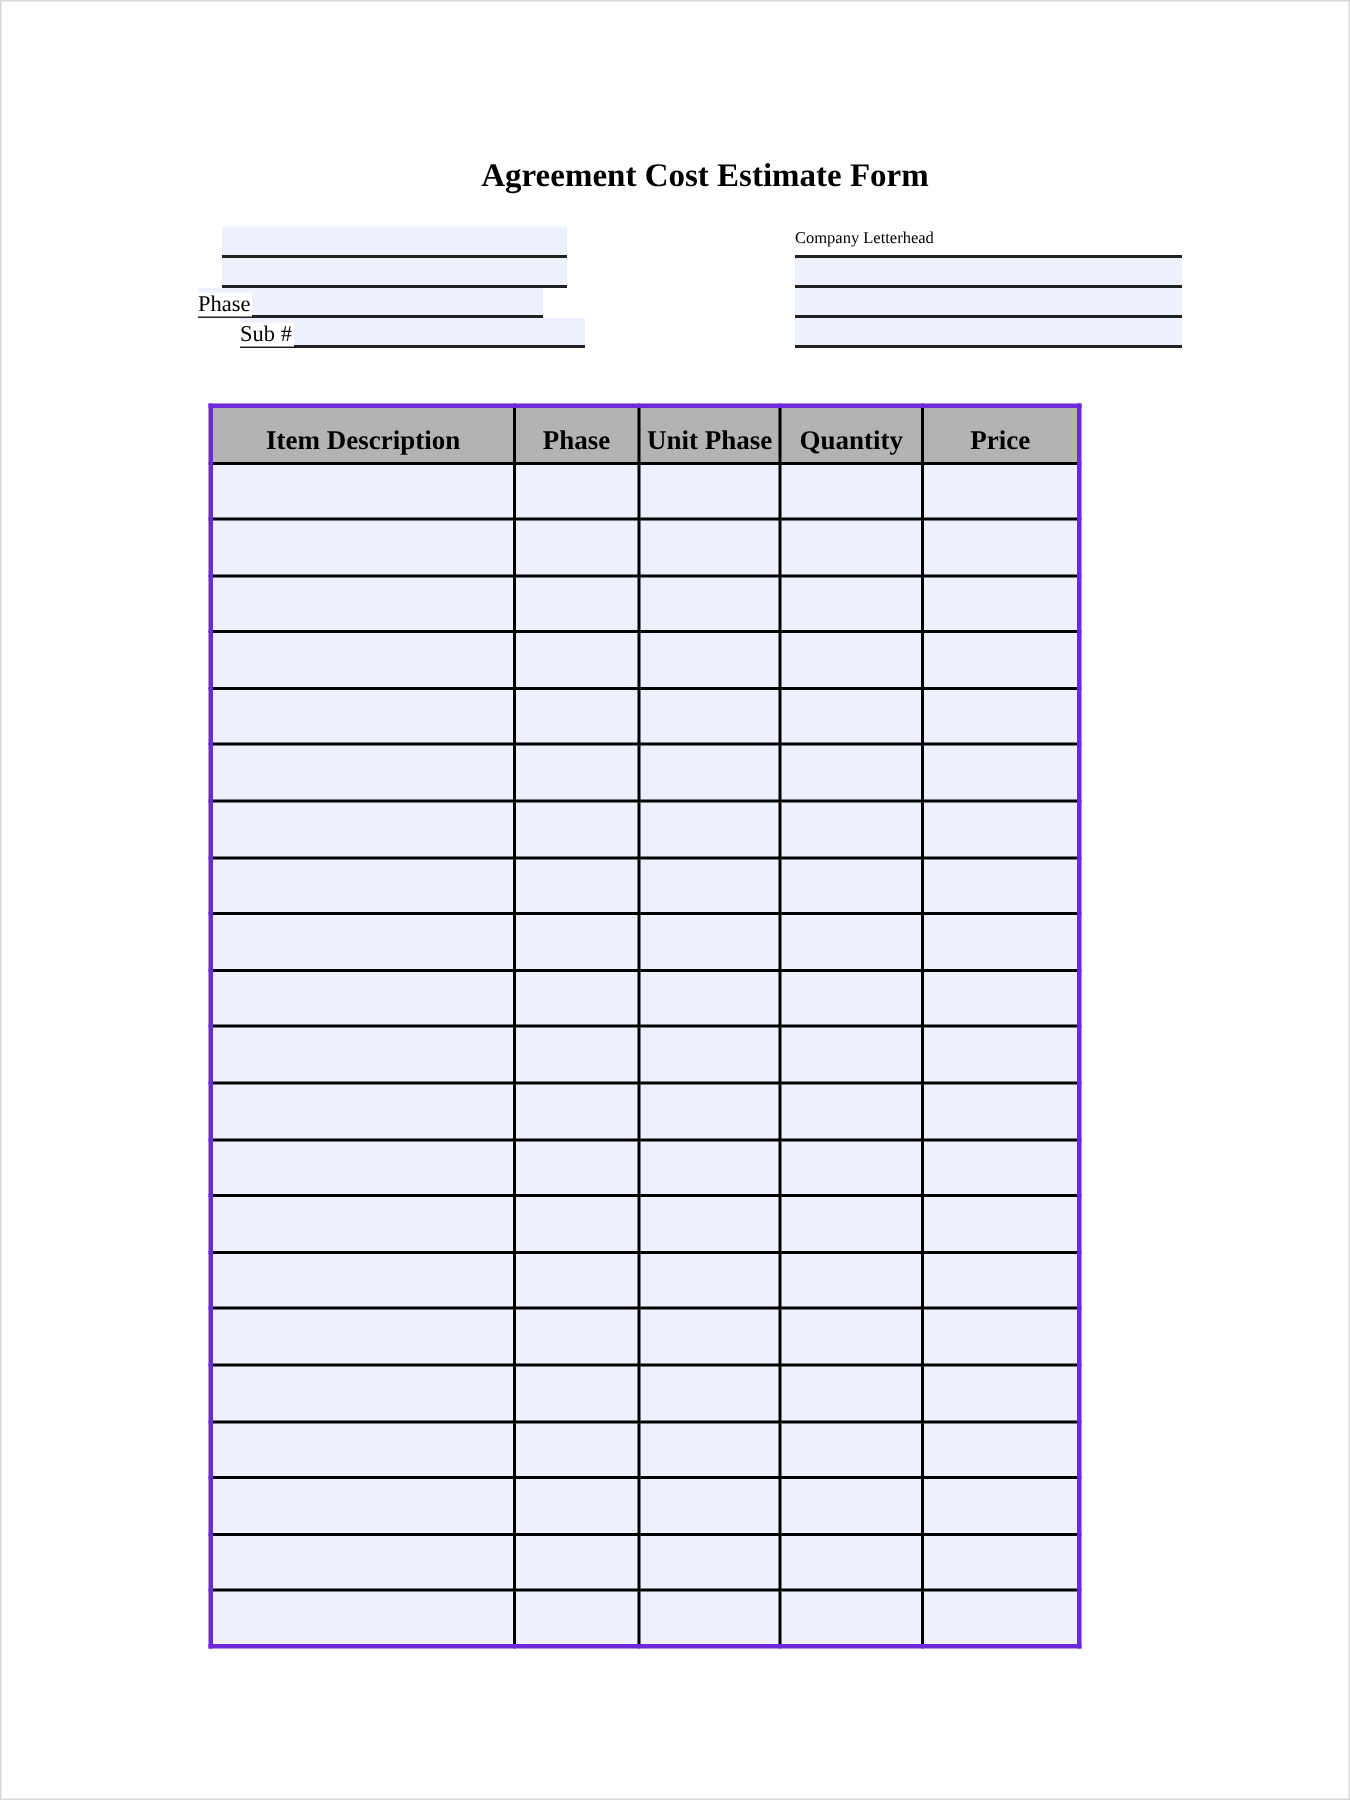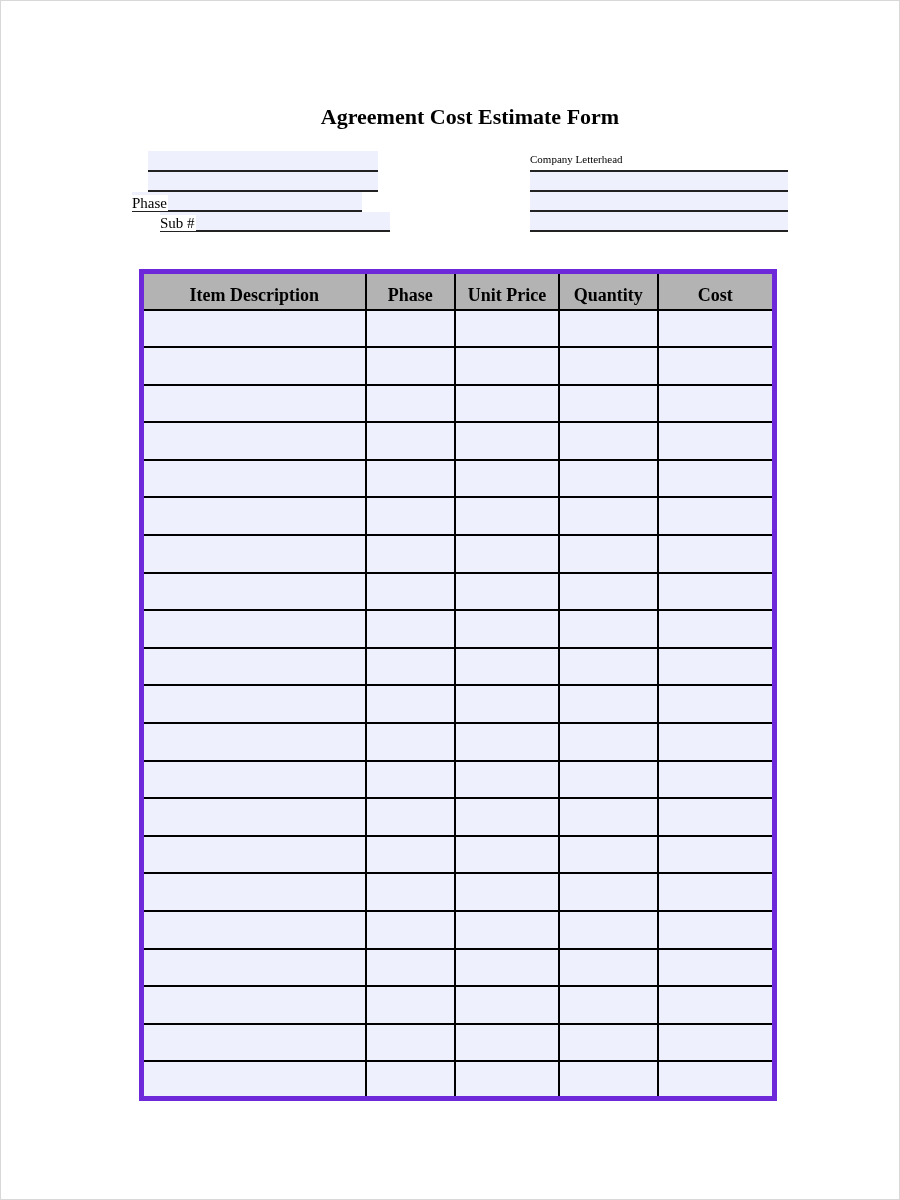--- a/index.html
+++ b/index.html
@@ -24,22 +24,22 @@
   }
   .field-label {
     position: absolute; left: 0; bottom: -1px; font-size: 15px; line-height: 16px;
     background: #fff; padding-right: 1px;
   }
   .letterhead-label {
     position: absolute; left: 530px; top: 153px; font-size: 11px;
   }
   table.items {
     position: absolute; left: 139px; top: 269px;
-    width: 638px; border-collapse: collapse;
-    border: 5px solid #6d28d9;
+    width: 582px; border-collapse: collapse;
+    border: 3px solid #6d28d9;
   }
   table.items th {
     background: #b3b3b3; height: 38px; font-size: 18px; font-weight: bold;
     border: 2px solid #000; border-bottom: 2px solid #000;
     padding: 0; padding-top: 8px; box-sizing: border-box; vertical-align: middle;
     font-family: "Liberation Serif", serif;
   }
   table.items td {
     background: #eef1fd; height: 37.6px; border: 2px solid #000; padding: 0;
     box-sizing: border-box;
@@ -72,23 +72,23 @@
     <col style="width:226px">
       <col style="width:90px">
       <col style="width:105px">
       <col style="width:99px">
       <col style="width:118px">
   </colgroup>
   <thead>
     <tr>
       <th>Item Description</th>
       <th>Phase</th>
-      <th>Unit Price</th>
+      <th>Unit Phase</th>
       <th>Quantity</th>
-      <th>Cost</th>
+      <th>Price</th>
     </tr>
   </thead>
   <tbody id="table-body">
       <tr>
         <td></td>
         <td></td>
         <td></td>
         <td></td>
         <td></td>
       </tr>

